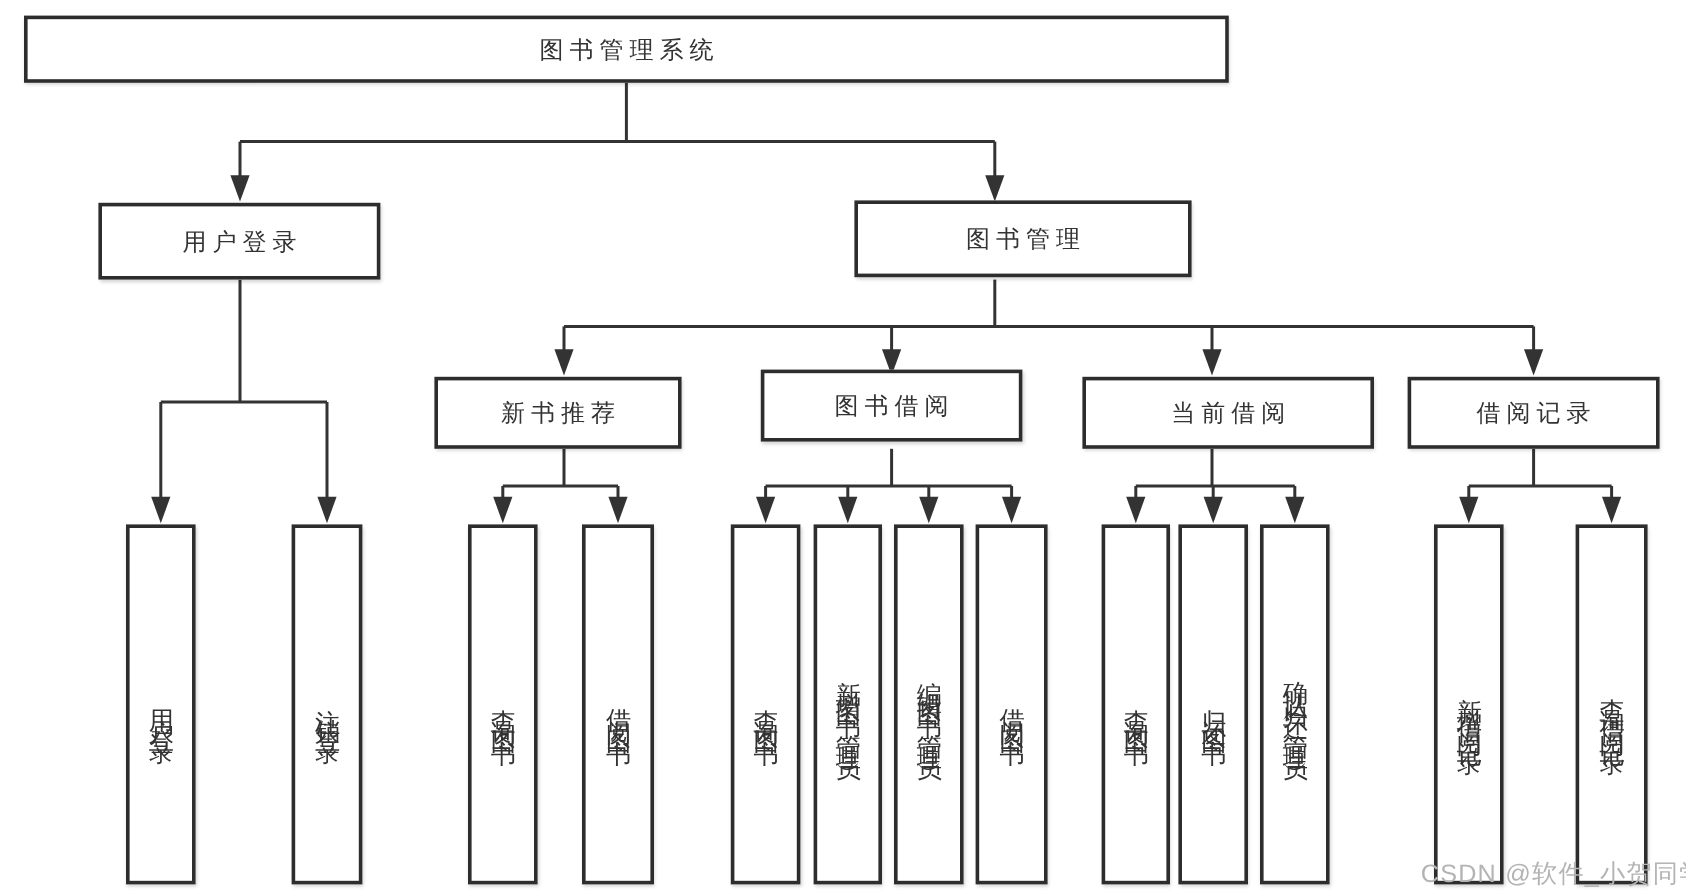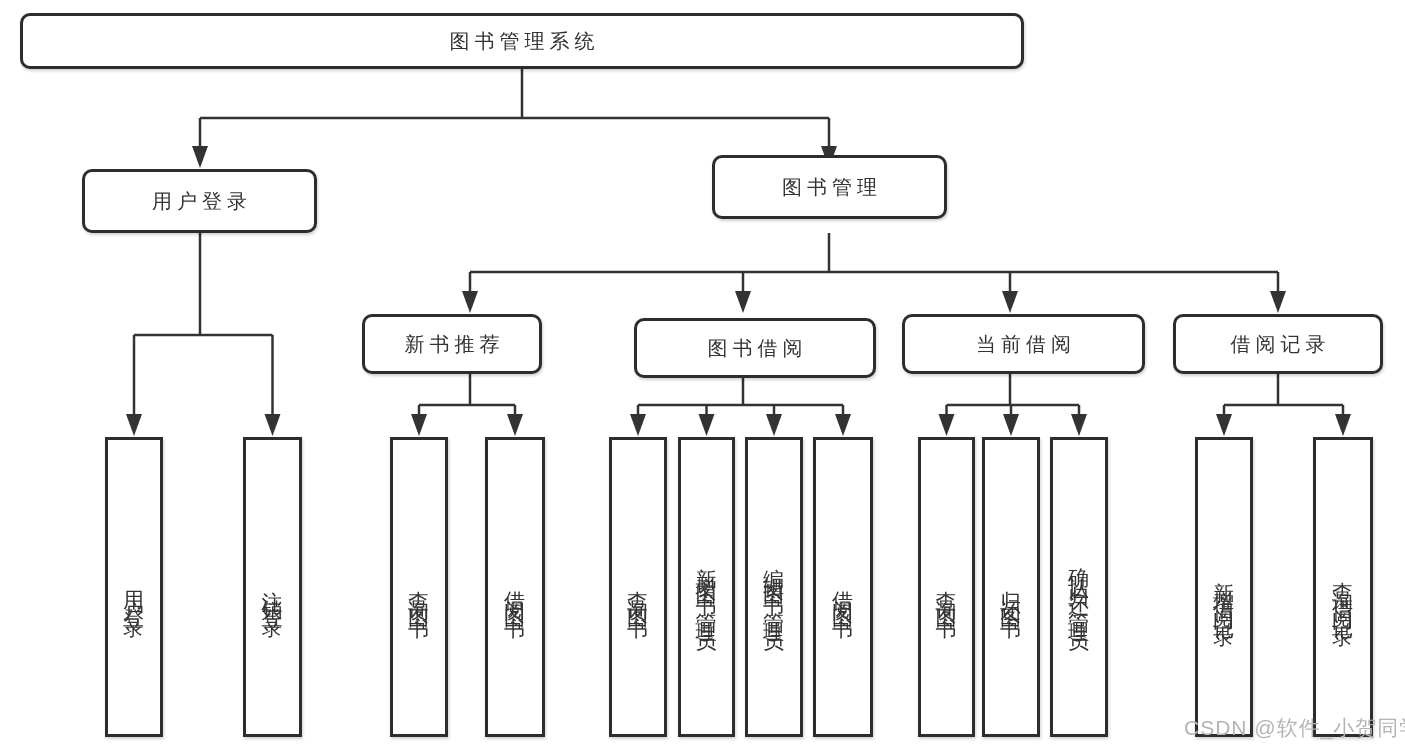--- a/index.html
+++ b/index.html
@@ -31,21 +31,21 @@
     box-sizing:border-box;
     background:var(--fill);
     border:3px solid var(--border);
     color:var(--text);
     display:flex;
     align-items:center;
     justify-content:center;
     box-shadow:1px 2px 3px rgba(0,0,0,0.18);
     z-index:2;
   }
-  .h{ font-size:20px; letter-spacing:5px; padding-left:5px; white-space:nowrap;border-radius:10px; }
+  .h{ font-size:20px; letter-spacing:5px; padding-left:5px; white-space:nowrap; }
   .v{
     writing-mode:vertical-rl;
     text-orientation:mixed;
     font-size:21px;
     letter-spacing:9px;
     padding-top:9px;
     line-height:1;
   }
   .watermark{
     position:absolute;
@@ -113,24 +113,24 @@
       <polygon points="1071,414 1087,414 1079,436" fill="#333333"></polygon>
       <line x1="1224" y1="405" x2="1224" y2="422" stroke="#333333" stroke-width="2.5"></line>
       <polygon points="1216,414 1232,414 1224,436" fill="#333333"></polygon>
       <line x1="1343" y1="405" x2="1343" y2="422" stroke="#333333" stroke-width="2.5"></line>
       <polygon points="1335,414 1351,414 1343,436" fill="#333333"></polygon>
     </svg>
 
   <div class="box h" style="left:20px;top:13px;width:1004px;height:56px">图书管理系统</div>
 
   <div class="box h" style="left:82px;top:169px;width:235px;height:64px">用户登录</div>
-  <div class="box h" style="left:712px;top:155px;width:235px;height:64px">图书管理</div>
+  <div class="box h" style="left:712px;top:167px;width:281px;height:64px">图书管理</div>
 
-  <div class="box h" style="left:362px;top:314px;width:180px;height:60px">新书推荐</div>
-  <div class="box h" style="left:634px;top:318px;width:242px;height:60px">图书借阅</div>
+  <div class="box h" style="left:362px;top:314px;width:206px;height:60px">新书推荐</div>
+  <div class="box h" style="left:634px;top:308px;width:218px;height:60px">图书借阅</div>
   <div class="box h" style="left:902px;top:314px;width:243px;height:60px">当前借阅</div>
   <div class="box h" style="left:1173px;top:314px;width:210px;height:60px">借阅记录</div>
 
   <div class="box v" style="left:105px;top:437px;width:58px;height:300px">用户登录</div>
   <div class="box v" style="left:243px;top:437px;width:59px;height:300px">注销登录</div>
 
   <div class="box v" style="left:390px;top:437px;width:58px;height:300px">查询图书</div>
   <div class="box v" style="left:485px;top:437px;width:60px;height:300px">借阅图书</div>
 
   <div class="box v" style="left:609px;top:437px;width:58px;height:300px">查询图书</div>

